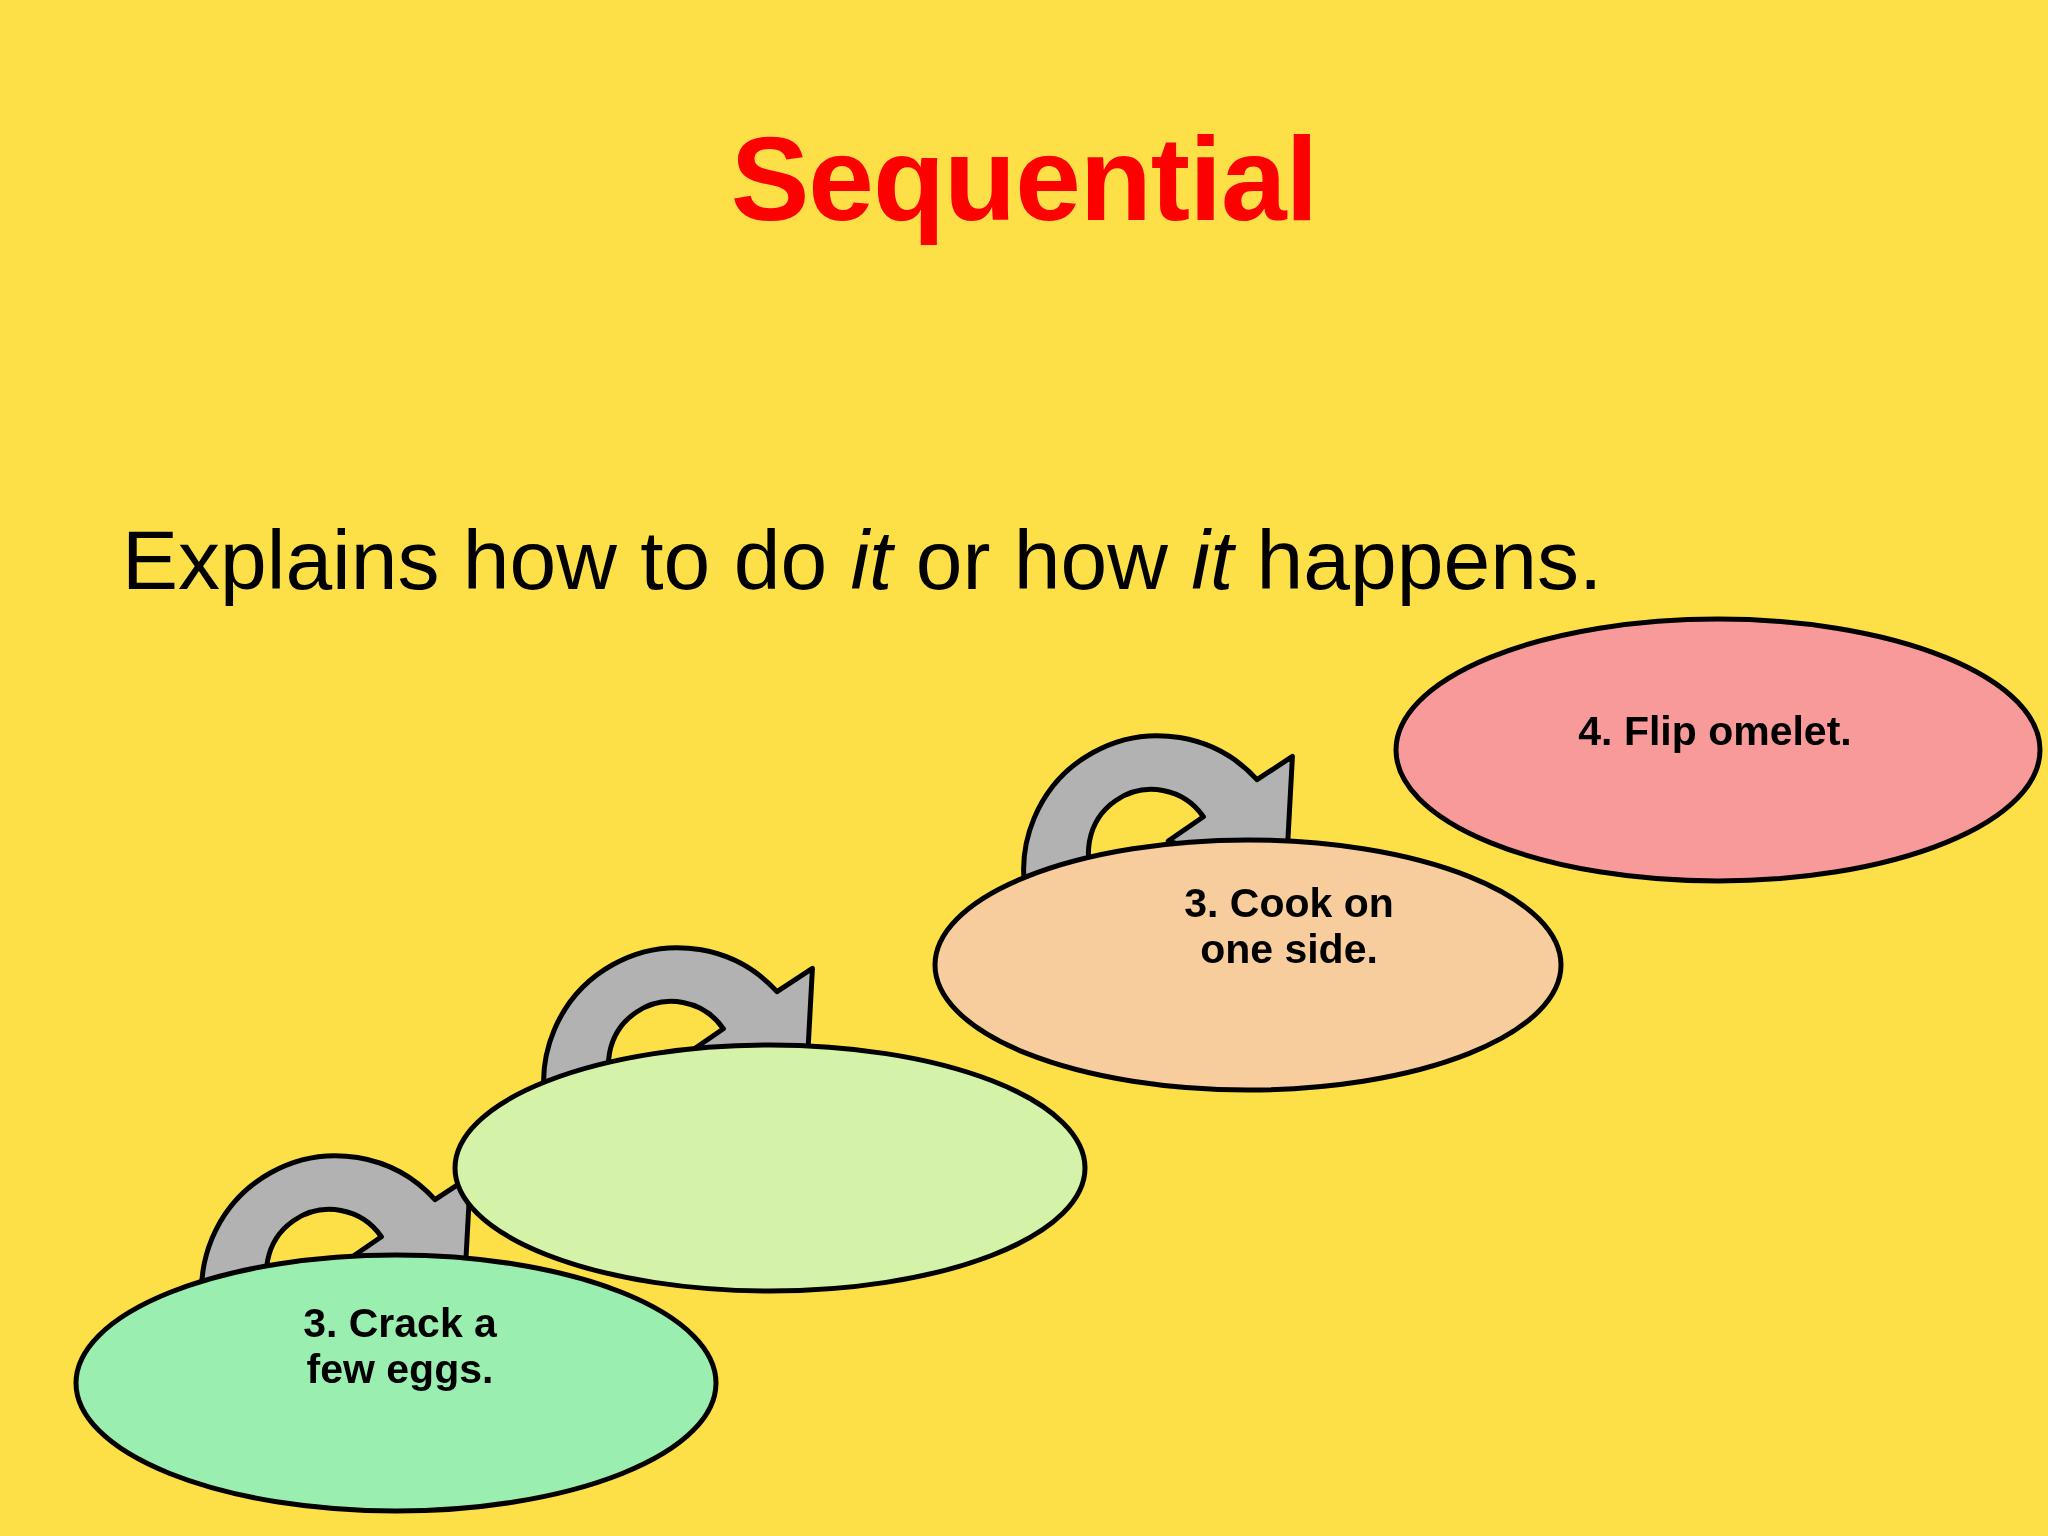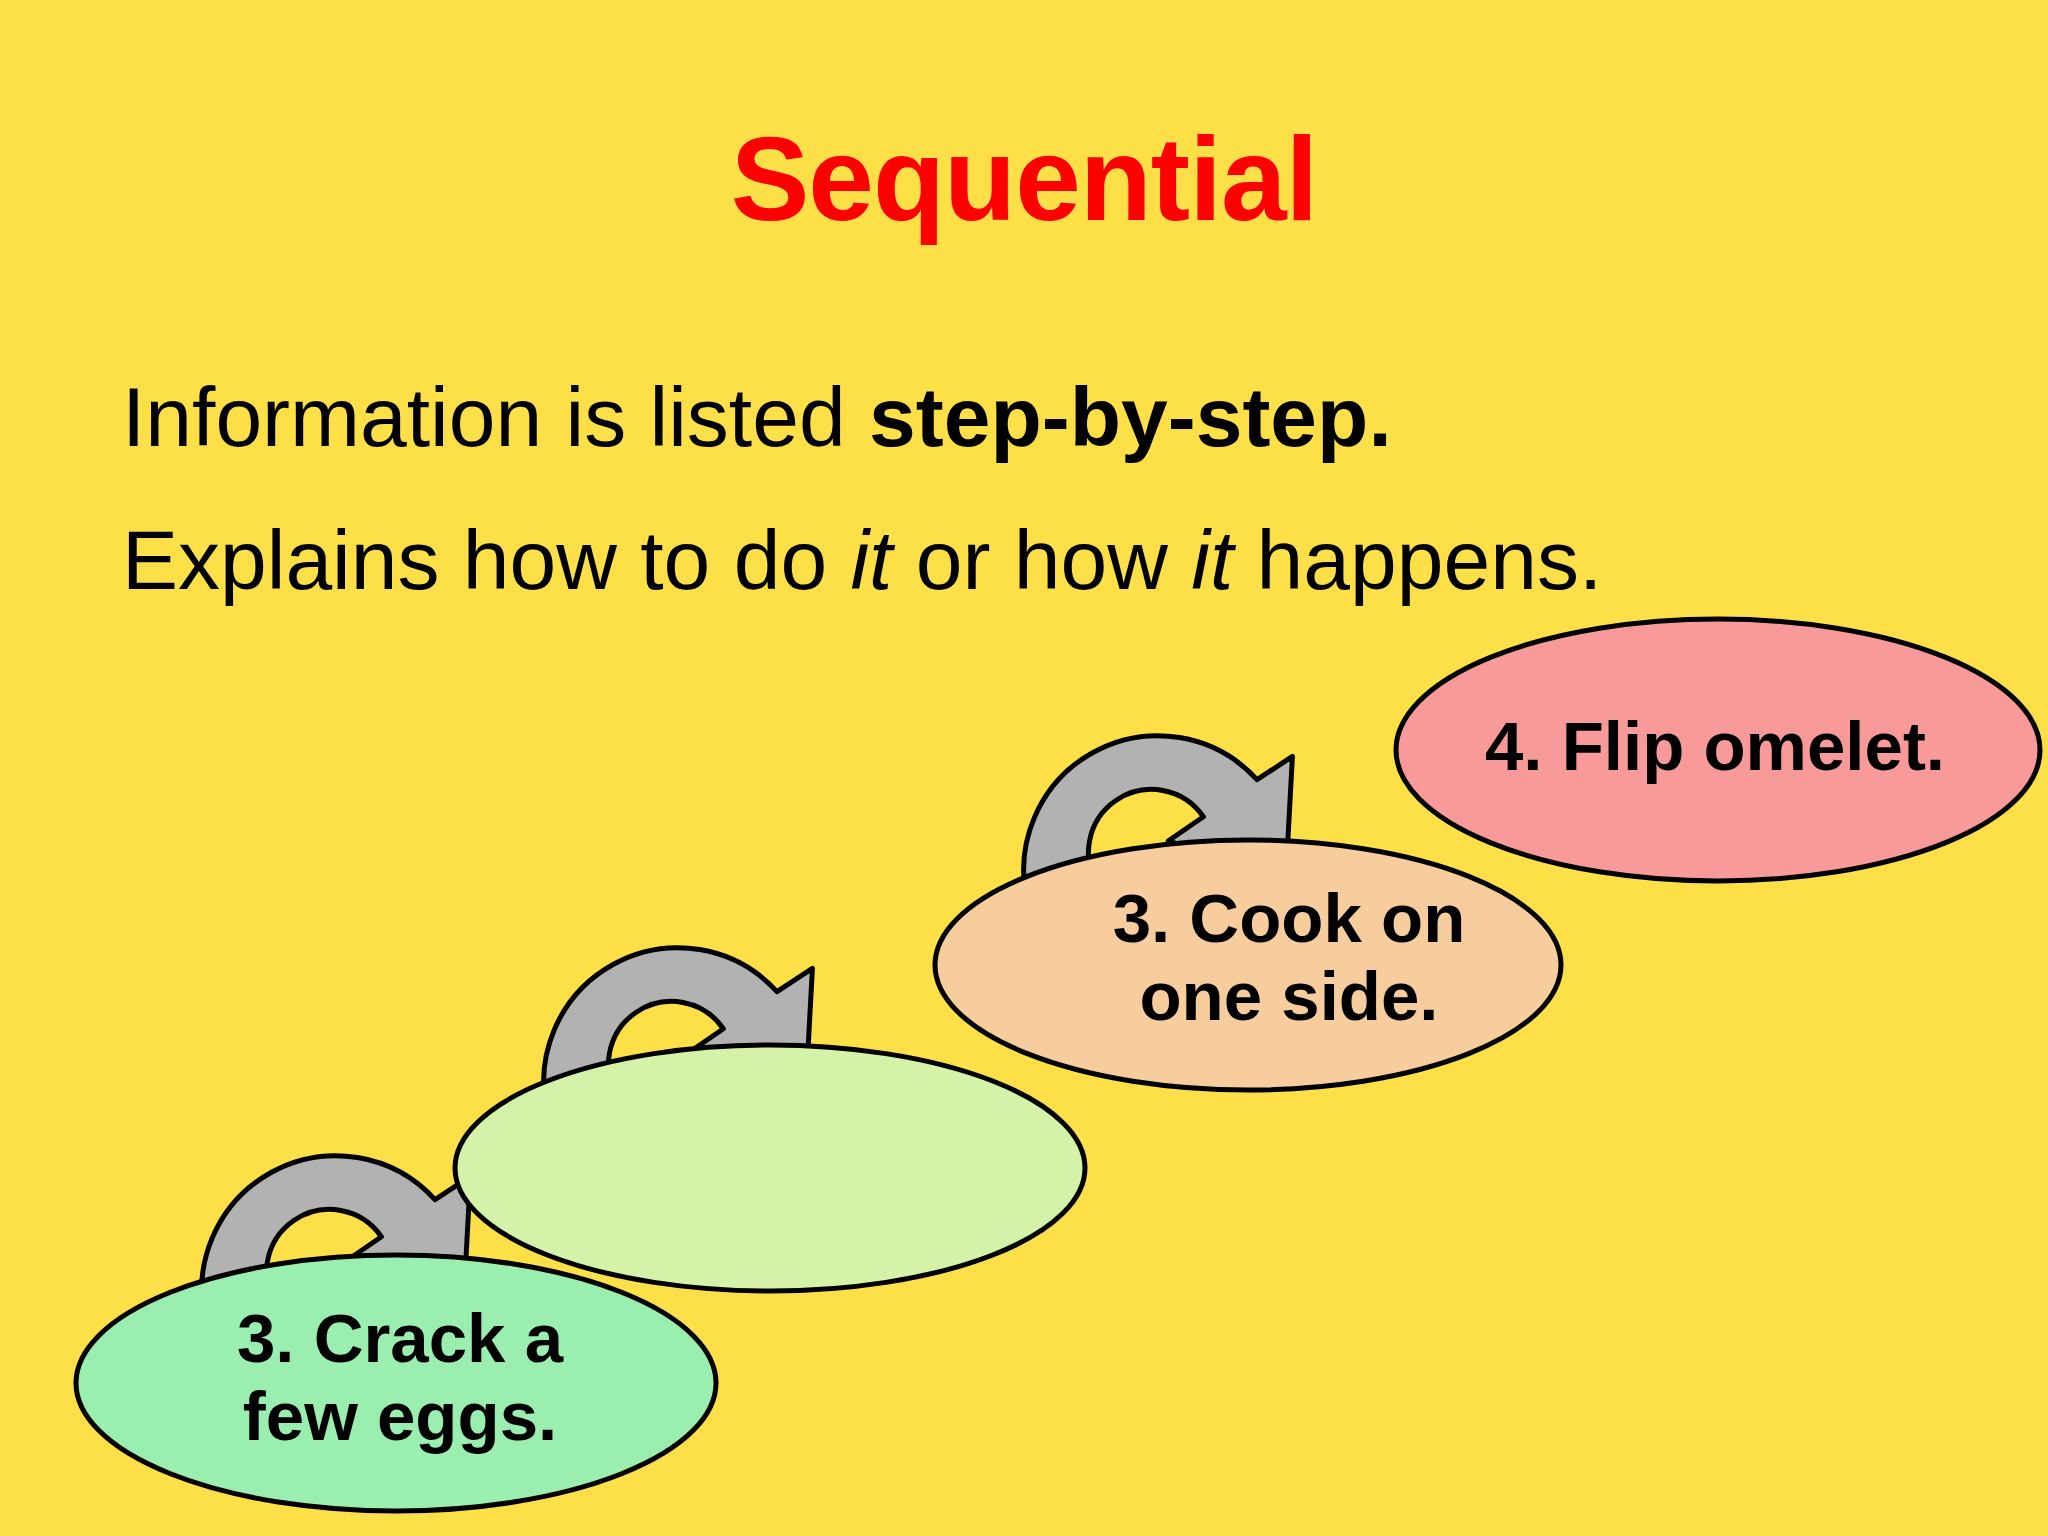--- a/index.html
+++ b/index.html
@@ -63,38 +63,37 @@
     height: 1536px;
     display: block;
   }
 
   
   .oval-label {
     position: absolute;
     text-align: center;
     color: #000000;
     font-weight: bold;
-    font-size: 69px;
+    font-size: 41px;
     line-height: 1.13;
     white-space: pre-line;
     pointer-events: none;
   }
   #oval-label-1 { left: 160px;  top: 1300px; width: 480px; }
   #oval-label-2 { left: 520px;  top: 1122px; width: 500px; }
   #oval-label-3 { left: 1059px; top: 880px;  width: 460px; }
   #oval-label-4 { left: 1450px; top: 708px;  width: 530px; }
 </style>
 </head>
 <body>
 
 <div id="slide" style="background: #fde047;">
 
   <div id="title" style="color: rgb(255, 0, 0);">Sequential</div>
 
-  <div class="body-line" id="body-line-1"><span>Information is listed </span><span class="bold-run">step-by-step.</span></div>
 
   <div class="body-line" id="body-line-2"><span>Explains how to do </span><span class="italic-run">it</span><span> or how </span><span class="italic-run">it</span><span> happens.</span></div>
 
   <div id="flow">
 
     <svg id="flow-svg" viewBox="0 0 2048 1536" xmlns="http://www.w3.org/2000/svg">
 
       <g transform="translate(298,1138) rotate(-14)">
         <path d="M -134,160
                  A 134,134 0 0 1 118,93

